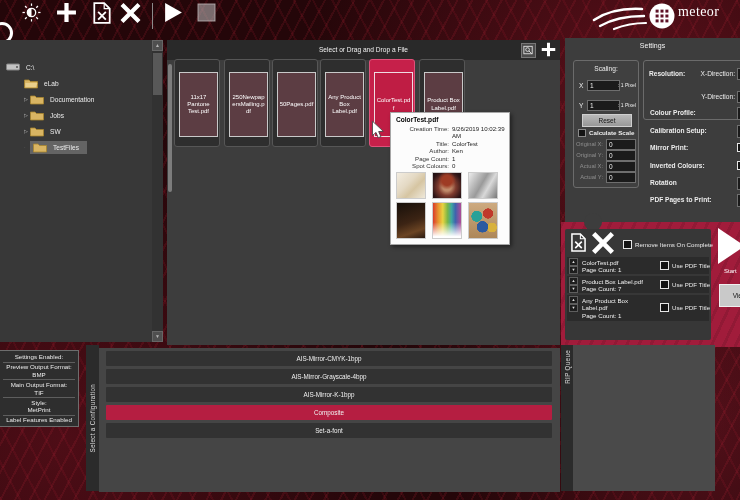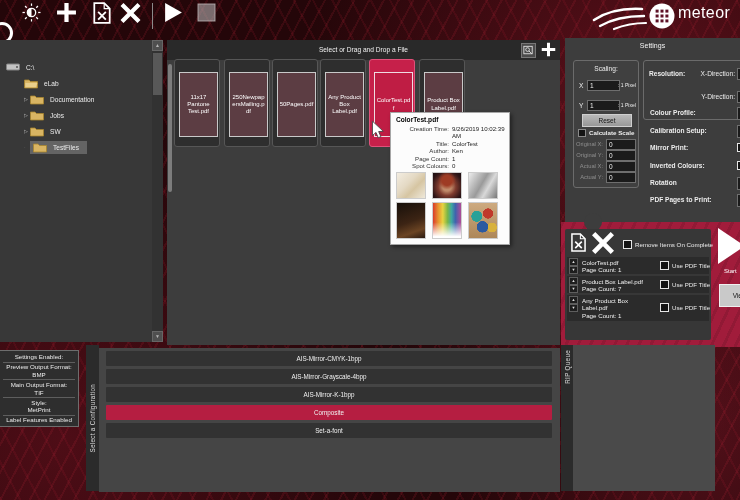--- a/index.html
+++ b/index.html
@@ -123,21 +123,21 @@
             <rect x="68.5" y="8.6" width="3" height="3"></rect>
             <rect x="73.4" y="8.6" width="3" height="3"></rect>
           <rect x="63.6" y="13.5" width="3" height="3"></rect>
             <rect x="68.5" y="13.5" width="3" height="3"></rect>
             <rect x="73.4" y="13.5" width="3" height="3"></rect>
           <rect x="63.6" y="18.4" width="3" height="3"></rect>
             <rect x="68.5" y="18.4" width="3" height="3"></rect>
             <rect x="73.4" y="18.4" width="3" height="3"></rect>
         </g>
       </svg>
-      <span class="abs" style="left:86px;top:3px;font-size:16px;color:#fff;letter-spacing:.4px;">meteor</span>
+      <span class="abs" style="left:86px;top:3px;font-size:14px;color:#fff;letter-spacing:.4px;font-family:Liberation Serif, serif;">meteor</span>
     </div>
   </div>
 
   <div class="panel" id="tree-panel" style="left:0;top:40px;width:163px;height:302px;background:#383838;">
     <div class="abs" style="right:0;top:0;width:11px;height:100%;background:#323232;">
       <div class="scrbtn" style="left:0;top:0;">▲</div>
       <div class="abs" style="left:1px;top:13px;width:9px;height:42px;background:#585858;"></div>
       <div class="scrbtn" style="left:0;bottom:0;">▼</div>
     </div>
     <div class="trow" style="top:20px;padding-left:6px;">

